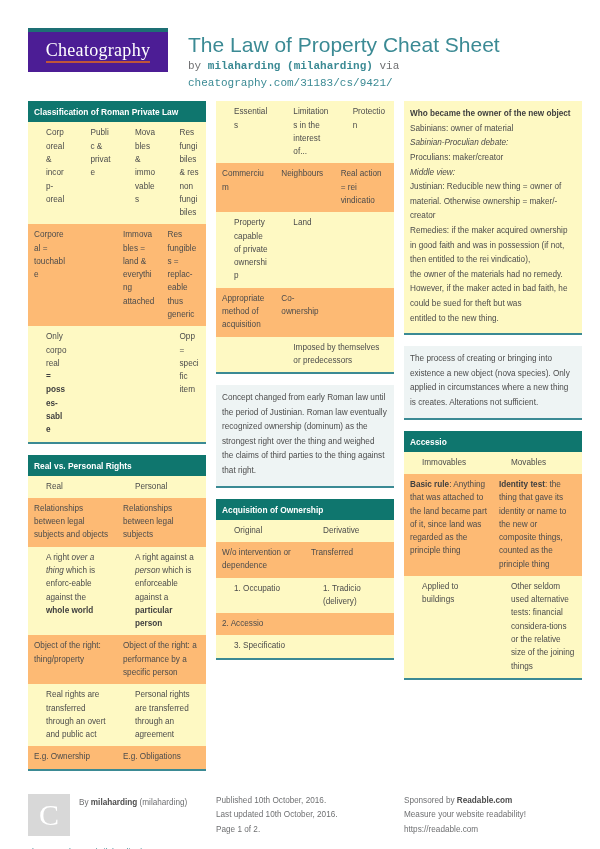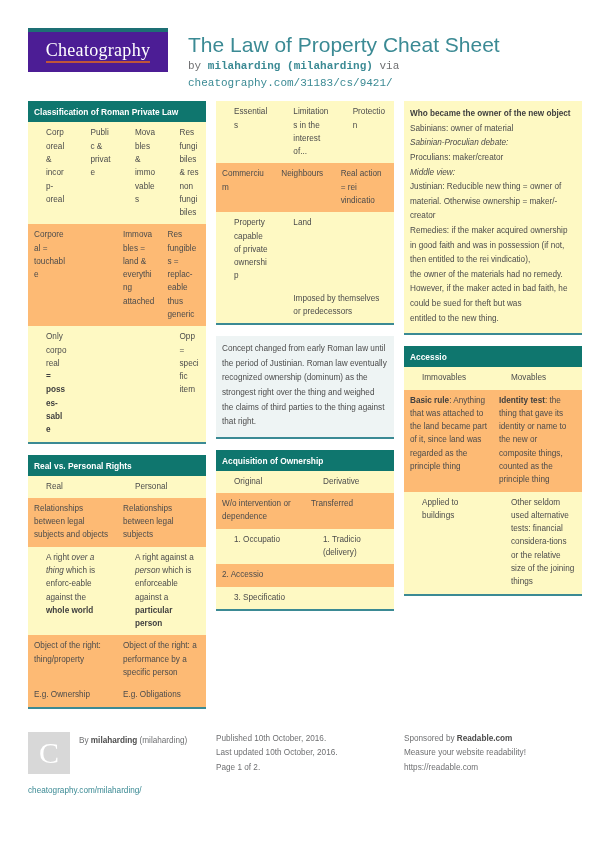--- a/index.html
+++ b/index.html
@@ -220,20 +220,24 @@
             <td>Relationships between legal subjects</td>
           </tr>
           <tr class="alt">
             <td>A right <i>over a thing</i> which is enforc-eable against the <b>whole world</b></td>
             <td>A right against a <i>person</i> which is enforceable against a <b>particular person</b></td>
           </tr>
           <tr class="plain">
             <td>Object of the right: thing/property</td>
             <td>Object of the right: a performance by a specific person</td>
           </tr>
+          <tr class="alt">
+            <td>Real rights are transferred through an overt and public act</td>
+            <td>Personal rights are transferred through an agreement</td>
+          </tr>
           <tr class="plain">
             <td>E.g. Ownership</td>
             <td>E.g. Obligations</td>
           </tr>
         </tbody>
           </table>
       </div>
 
     </div>
 
@@ -248,20 +252,25 @@
             <td>Protection</td>
           </tr>
           <tr class="plain">
             <td>Commercium</td>
             <td>Neighbours</td>
             <td>Real action = rei vindicatio</td>
           </tr>
           <tr class="alt">
             <td>Property capable of private ownership</td>
             <td>Land</td>
+            <td></td>
+          </tr>
+          <tr class="plain">
+            <td>Appropriate method of acquisition</td>
+            <td>Co-ownership</td>
             <td></td>
           </tr>
           <tr class="alt">
             <td></td>
             <td colspan="2">Imposed by themselves or predecessors</td>
           </tr>
         </tbody>
           </table>
       </div>
 
@@ -308,20 +317,23 @@
           <span class="l"><i>Sabinian-Proculian debate:</i></span>
           <span class="l">Proculians: maker/creator</span>
           <span class="l"><i>Middle view:</i></span>
           <span class="l">Justinian: Reducible new thing = owner of material. Otherwise ownership = maker/-creator</span>
           <span class="l">Remedies: if the maker acquired ownership in good faith and was in possession (if not, then entitled to the rei vindicatio),</span>
           <span class="l">the owner of the materials had no remedy. However, if the maker acted in bad faith, he could be sued for theft but was</span>
           <span class="l">entitled to the new thing.</span>
         </div>
       </div>
 
+      <div class="block">
+        <div class="prose">The process of creating or bringing into existence a new object (nova species). Only applied in circumstances where a new thing is creates. Alterations not sufficient.</div>
+      </div>
 
       <div class="block">
         <div class="block-title">Accessio</div>
         <table class="grid">
           <tbody>
               <tr class="alt">
             <td>Immovables</td>
             <td>Movables</td>
           </tr>
           <tr class="plain">

